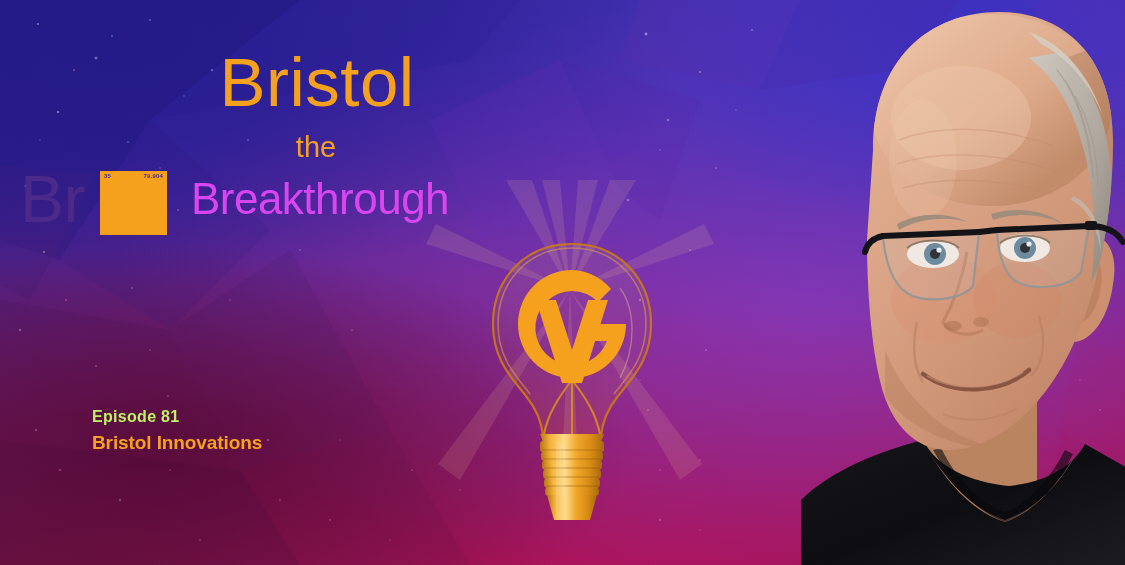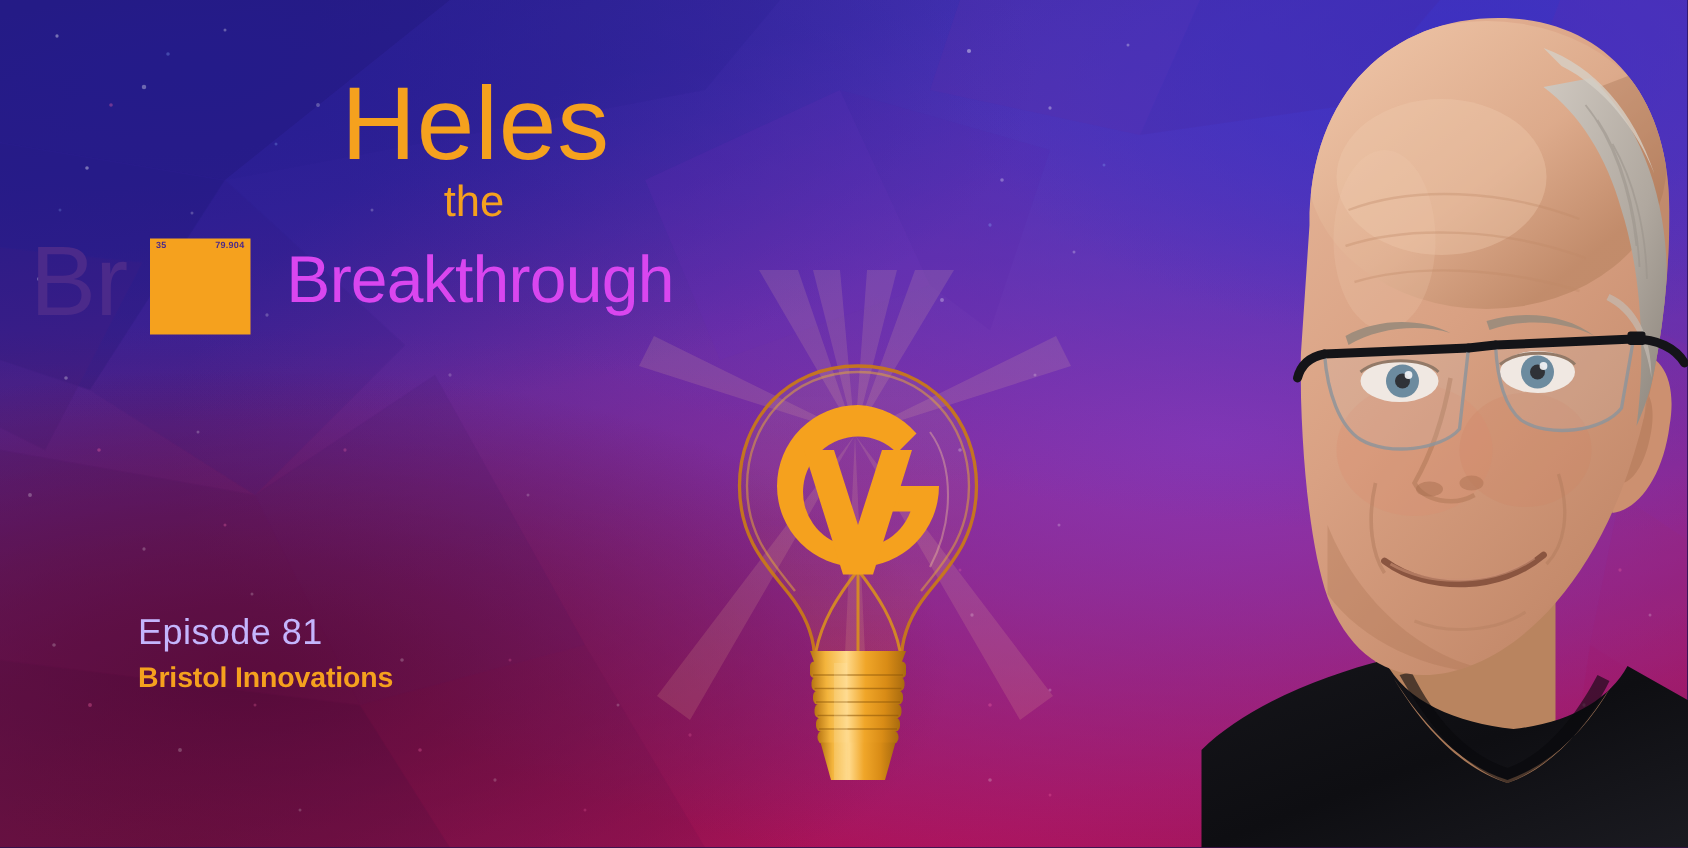--- a/index.html
+++ b/index.html
@@ -56,21 +56,21 @@
     color:#F5A11E;
     font-size:69px;
     font-weight:400;
     letter-spacing:.5px;
     margin-left:14px;
   }
   .t-the{
     color:#F5A11E;
     font-size:29px;
     font-weight:400;
-    margin-top:4px;
+    margin-top:16px;
     margin-left:12px;
   }
   .t-break-row{
     position:relative;
     margin-top:1px;
     height:72px;
   }
   .t-break{
     position:relative;
     color:#d946ef;
@@ -113,21 +113,21 @@
     font-size:23px;
     font-weight:400;
     margin-top:12px;
     margin-left:14px;
     letter-spacing:.2px;
   }
 
   
   .guest-block{position:absolute;left:92px;top:408px;}
   .ep-label{
-    color:#c4b5fd;font-size:24px;font-weight:400;letter-spacing:.3px;
+    color:#bef264;font-size:16px;font-weight:700;letter-spacing:.3px;
   }
   .guest-name{
     color:#F5A11E;font-size:45px;font-weight:700;letter-spacing:-.6px;
     margin-top:8px;line-height:1.05;
   }
   .guest-org{
     color:#F5A11E;font-size:19px;font-weight:700;letter-spacing:-.1px;
     margin-top:6px;
     text-align:center;
   }
@@ -263,21 +263,21 @@
         <polygon points="150,110 16,44 6,64"></polygon>
         <polygon points="150,110 284,44 294,64"></polygon>
         <polygon points="150,110 40,300 18,284"></polygon>
         <polygon points="150,110 260,300 282,284"></polygon>
         <polygon points="150,110 140,330 160,330"></polygon>
       </g>
     </svg>
   </div>
 
   <div class="title-block">
-    <div class="t-beyond">Heles</div>
+    <div class="t-beyond">Bristol</div>
     <div class="t-the">the</div>
 
     <div class="t-break-row">
       <div class="elem-tile">
         <span class="elem-num">35</span>
         <span class="elem-mass">79.904</span>
       </div>
       <span class="t-break">Breakthrough</span>
       <span class="t-br-knock"><span>Br</span><span class="rest">eakthrough</span></span>
     </div>

